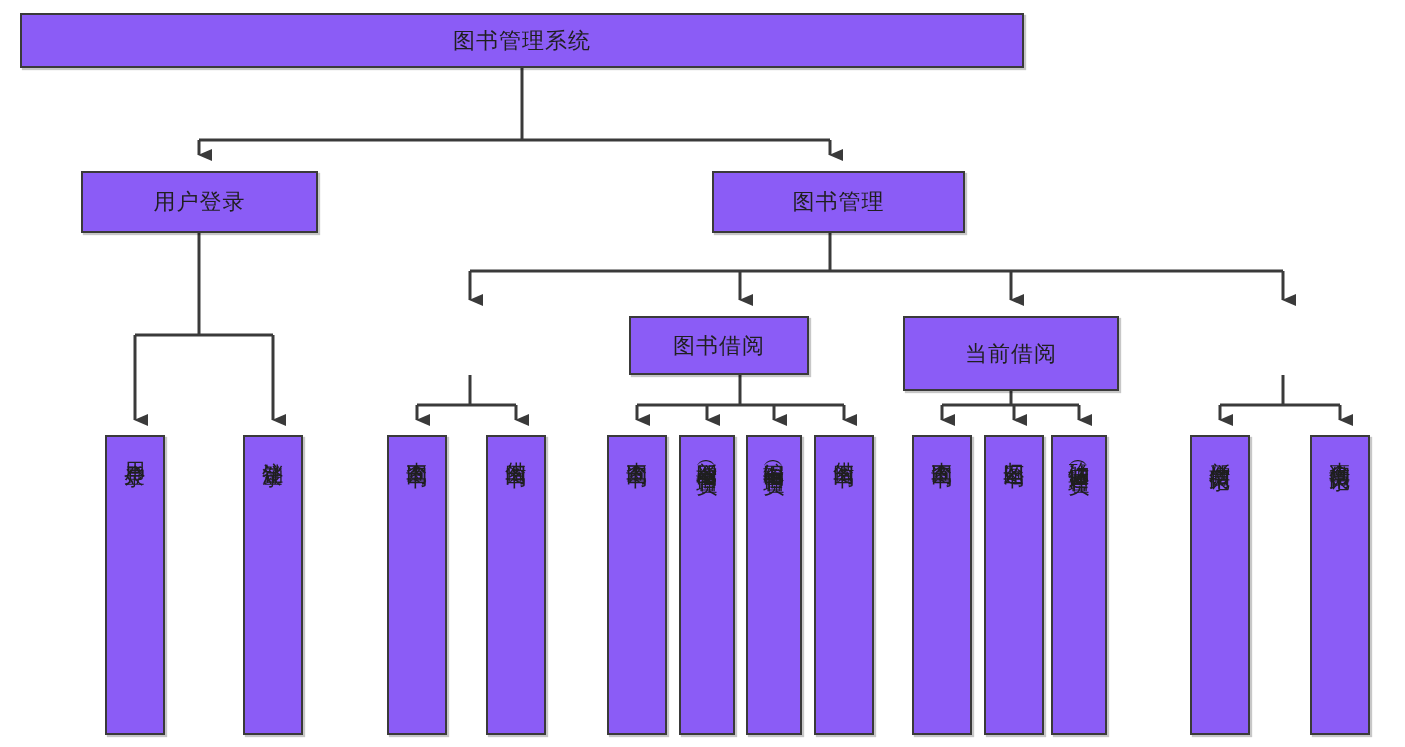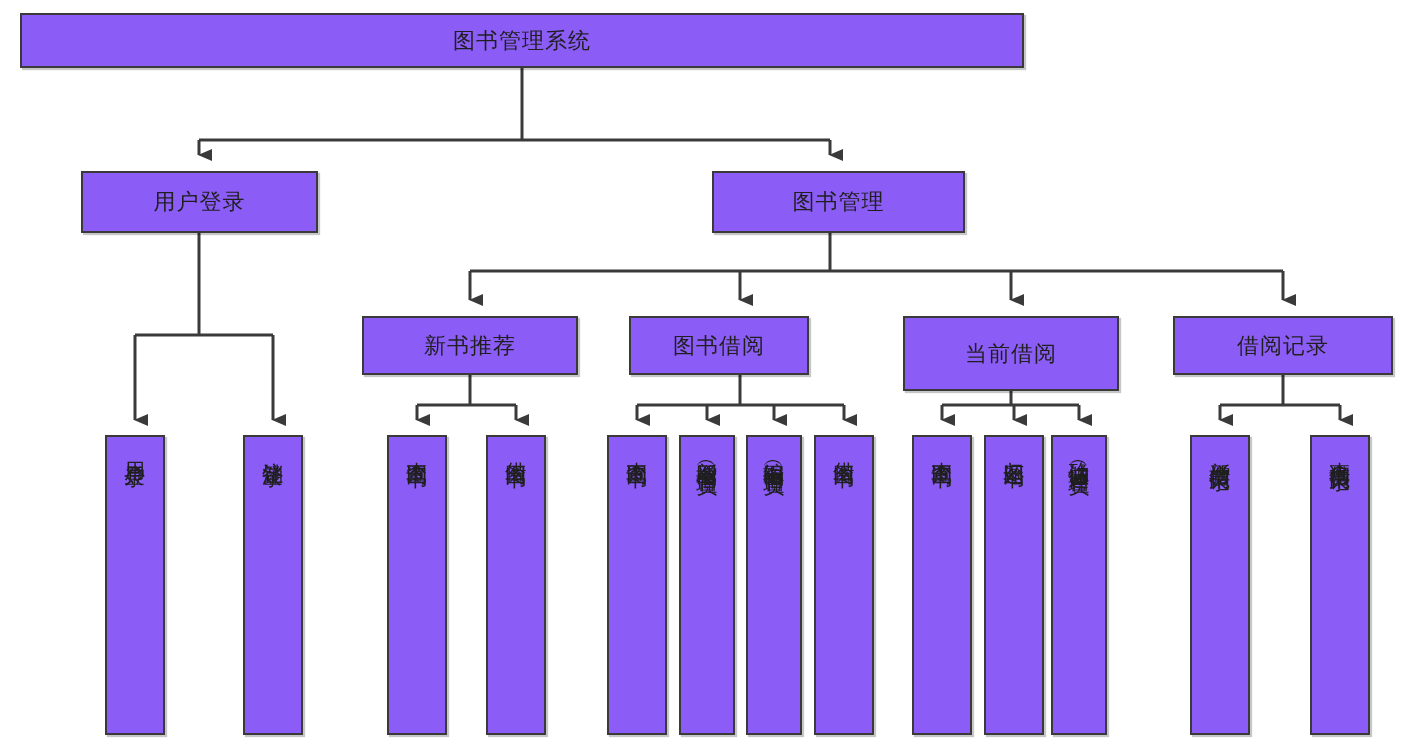--- a/index.html
+++ b/index.html
@@ -131,31 +131,25 @@
     <span class="label">图书管理系统</span>
   </div>
 
   <div class="node level2" style="left:81px; top:171px; width:237px; height:62px;">
     <span class="label">用户登录</span>
   </div>
   <div class="node level2" style="left:712px; top:171px; width:253px; height:62px;">
     <span class="label">图书管理</span>
   </div>
 
-  <div class="node level3" style="left:362px; top:316px; width:216px; height:59px;">
-    <span class="label">新书推荐</span>
-  </div>
   <div class="node level3" style="left:629px; top:316px; width:180px; height:59px;">
     <span class="label">图书借阅</span>
   </div>
   <div class="node level3" style="left:903px; top:316px; width:216px; height:75px;">
     <span class="label">当前借阅</span>
-  </div>
-  <div class="node level3" style="left:1173px; top:316px; width:220px; height:59px;">
-    <span class="label">借阅记录</span>
   </div>
 
   <div class="node vertical" style="left:105px; top:435px; width:60px; height:300px;">
     <span class="label">用户登录</span>
   </div>
   <div class="node vertical" style="left:243px; top:435px; width:60px; height:300px;">
     <span class="label">注销登录</span>
   </div>
 
   <div class="node vertical" style="left:387px; top:435px; width:60px; height:300px;">

